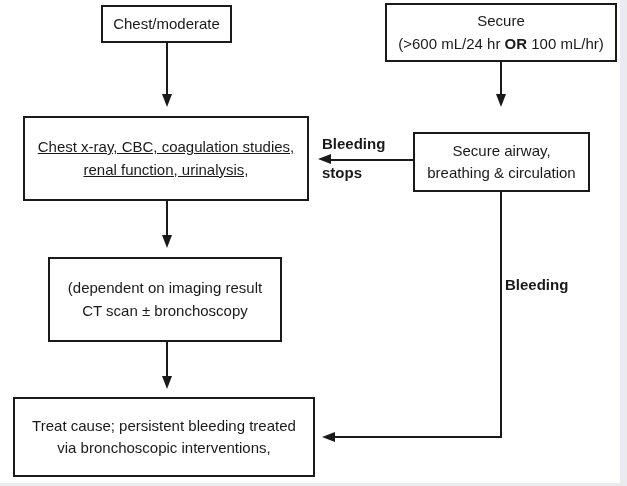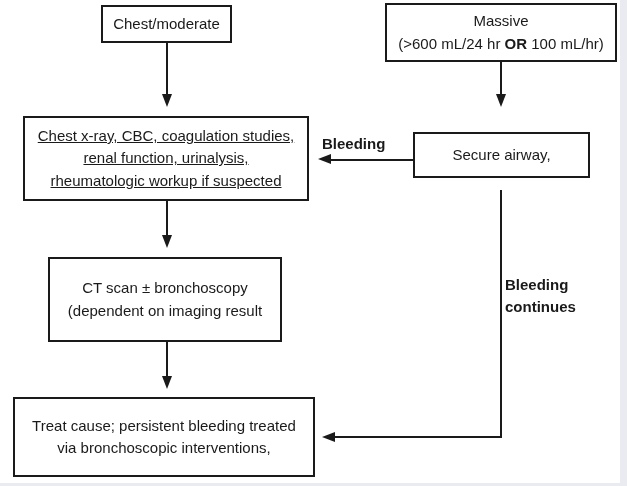--- a/index.html
+++ b/index.html
@@ -59,56 +59,56 @@
 </head>
 <body>
 
 <div class="canvas">
 
   <div class="node" style="left:101px; top:5px; width:131px; height:38px;">
     <div>Chest/moderate</div>
   </div>
 
   <div class="node" style="left:385px; top:3px; width:232px; height:59px;">
-    <div>Massive</div>
+    <div>Secure</div>
     <div><span>(&gt;600 mL/24 hr </span><b>OR</b><span> 100 mL/hr)</span></div>
   </div>
 
   <div class="vline" style="left:166px; top:42px; height:53px;"></div>
   <div class="arrow-down" style="left:162px; top:94px;"></div>
 
   <div class="vline" style="left:500px; top:62px; height:33px;"></div>
   <div class="arrow-down" style="left:496px; top:94px;"></div>
 
   <div class="node" style="left:23px; top:116px; width:286px; height:85px;text-decoration:underline;">
     <div>Chest x-ray, CBC, coagulation studies,</div>
     <div>renal function, urinalysis,</div>
-    <div>rheumatologic workup if suspected</div>
   </div>
 
-  <div class="node" style="left:413px; top:132px; width:177px; height:46px;text-align:center;">
+  <div class="node" style="left:413px; top:132px; width:177px; height:60px;text-align:center;">
     <div>Secure airway,</div>
+    <div>breathing &amp; circulation</div>
   </div>
 
   <div class="hline" style="left:331px; top:159px; width:82px;"></div>
   <div class="arrow-left" style="left:318px; top:154px;"></div>
   <div class="edge-label" style="left:322px; top:133px; width:86px;">Bleeding</div>
+  <div class="edge-label" style="left:322px; top:162px; width:86px;">stops</div>
 
   <div class="vline" style="left:166px; top:201px; height:35px;"></div>
   <div class="arrow-down" style="left:162px; top:235px;"></div>
 
   <div class="node" style="left:48px; top:257px; width:234px; height:85px;">
+    <div>(dependent on imaging result</div>
     <div>CT scan ± bronchoscopy</div>
-    <div>(dependent on imaging result</div>
   </div>
 
   <div class="vline" style="left:500px; top:190px; height:248px;"></div>
   <div class="edge-label" style="left:505px; top:274px; width:92px;">
     <div>Bleeding</div>
-    <div>continues</div>
   </div>
   <div class="hline" style="left:335px; top:436px; width:167px;"></div>
   <div class="arrow-left" style="left:322px; top:432px;"></div>
 
   <div class="vline" style="left:166px; top:342px; height:35px;"></div>
   <div class="arrow-down" style="left:162px; top:376px;"></div>
 
   <div class="node" style="left:13px; top:397px; width:302px; height:80px;justify-content:center;">
     <div>Treat cause; persistent bleeding treated</div>
     <div>via bronchoscopic interventions,</div>

